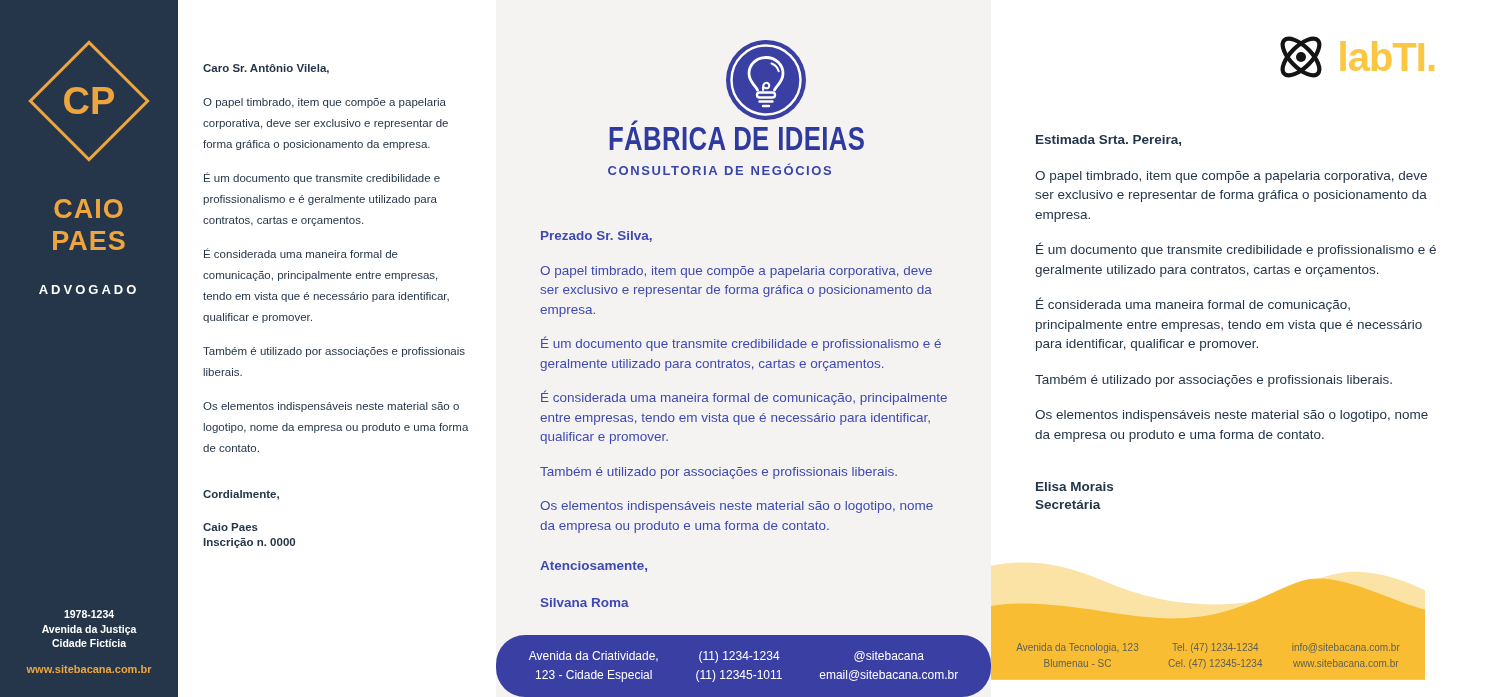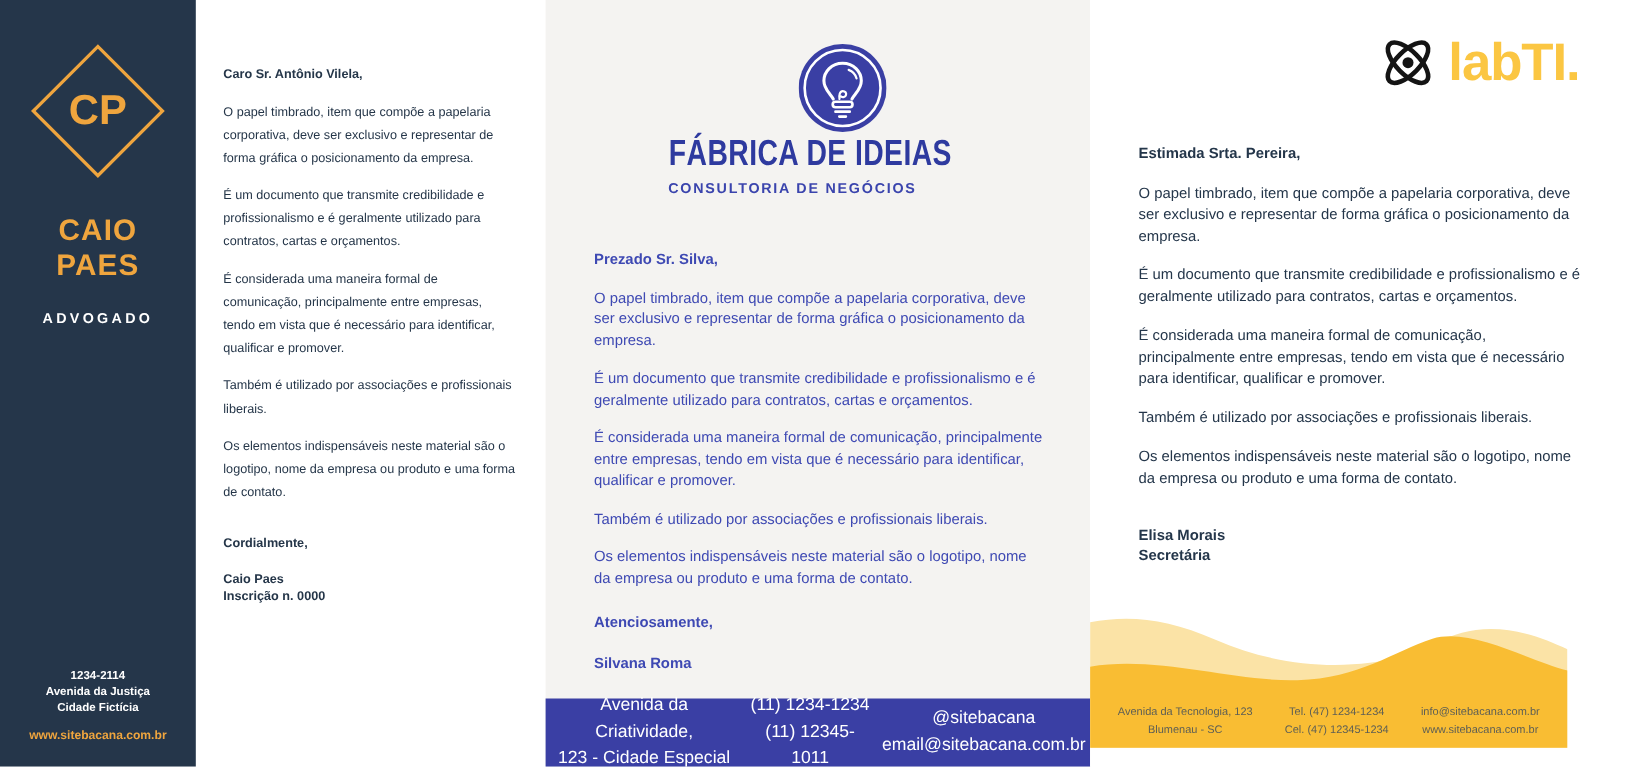--- a/index.html
+++ b/index.html
@@ -52,29 +52,29 @@
   }
   .p2-subtitle { font-size: 13px; font-weight: bold; color: #3a44ad; letter-spacing: 1.6px; margin-top: 5px; }
   .p2-body { padding: 48px 40px 0 44px; color: #3e49b3; font-size: 13.5px; line-height: 19.5px; }
   .p2-body .salutation { font-weight: bold; margin-bottom: 15px; }
   .p2-body p.bp { margin-bottom: 15px; }
   .p2-closing { font-weight: bold; margin-top: 21px; }
   .p2-sig { font-weight: bold; margin-top: 17px; }
   .p2-footer {
     position: absolute; left: 0; bottom: 0; width: 100%; height: 62px; background: #3a3fa4;
     display: flex; align-items: center; justify-content: space-evenly;
-    color: #ffffff; font-size: 16px; line-height: 1.55; text-align: center;
+    color: #ffffff; font-size: 12px; line-height: 1.55; text-align: center; border-radius: 29px;
   }
   .p2-footer .col { padding: 0 4px; }
 
   
   .panel-3 { width: 495px; background: #ffffff; }
   .p3-logo { position: absolute; top: 26px; right: 50px; display: flex; align-items: center; }
   .atom-svg { width: 62px; height: 62px; }
-  .p3-brand { font-size: 48px; font-weight: 800; color: #fbc642; margin-left: 6px; letter-spacing: -1px; }
+  .p3-brand { font-size: 40px; font-weight: 800; color: #fbc642; margin-left: 6px; letter-spacing: -1px; }
   .p3-body { padding: 130px 44px 0 44px; color: #24364a; font-size: 13.5px; line-height: 19.5px; }
   .p3-body .salutation { font-weight: bold; margin-bottom: 16px; }
   .p3-body p.bp { margin-bottom: 16px; }
   .p3-sig { font-weight: bold; margin-top: 34px; line-height: 1.35; }
   .p3-footer { position: absolute; left: 0; bottom: 0; width: 434px; height: 140px; }
   .p3-footer svg { position: absolute; inset: 0; }
   .p3-footer-text {
     position: absolute; left: 0; bottom: 26px; width: 100%;
     display: flex; justify-content: space-evenly; align-items: center;
     color: #5e5f55; font-size: 10px; line-height: 1.55; text-align: center;
@@ -92,21 +92,21 @@
         <div class="diamond"></div>
         <div class="monogram">CP</div>
       </div>
       <div class="sb-name">
         <div>CAIO</div>
         <div>PAES</div>
       </div>
       <div class="sb-role">ADVOGADO</div>
       <div class="sb-bottom">
         <div class="sb-contact">
-          <div>1234-2114</div>
+          <div>1978-1234</div>
           <div>Avenida da Justiça</div>
           <div>Cidade Fictícia</div>
         </div>
         <div class="sb-site">www.sitebacana.com.br</div>
       </div>
     </div>
     <div class="p1-letter">
       <div class="salutation">Caro Sr. Antônio Vilela,</div>
       <p class="bp">O papel timbrado, item que compõe a papelaria corporativa, deve ser exclusivo e representar de forma gráfica o posicionamento da empresa.</p>
       <p class="bp">É um documento que transmite credibilidade e profissionalismo e é geralmente utilizado para contratos, cartas e orçamentos.</p>

